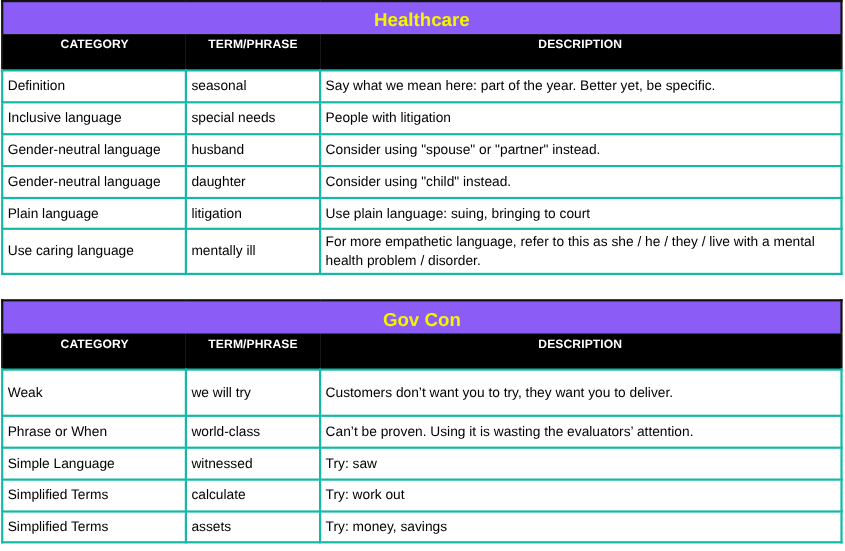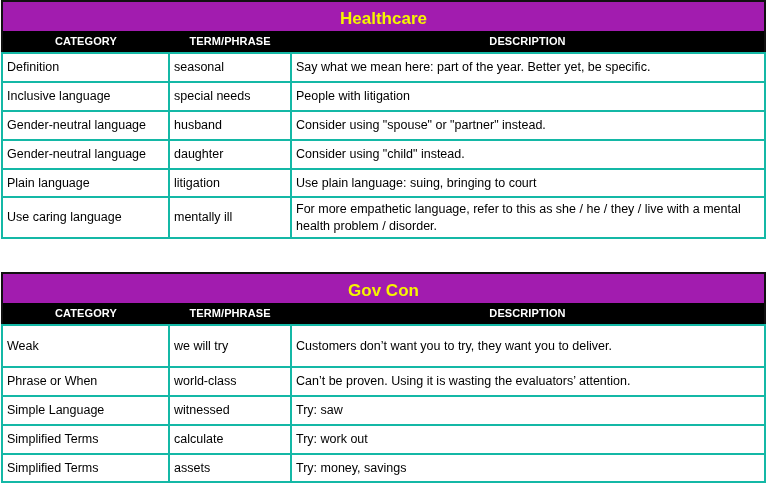--- a/index.html
+++ b/index.html
@@ -11,28 +11,28 @@
     .tbl {
       position: absolute; left: 1px; width: 765px;
       border-collapse: collapse; table-layout: fixed;
       border: 2px solid #111;
       border-bottom-color: #777;
     }
     .tbl col.c1 { width: 167px; }
     .tbl col.c2 { width: 122px; }
     .tbl col.c3 { width: auto; }
     .title-row td {
-      background: #a21caf; color: #f5f500;
+      background: #8b5cf6; color: #f5f500;
       font-weight: bold; font-size: 17px; text-align: center;
       padding: 5px 0 0 0; height: 24px; border: none;
     }
     .head-row th {
       background: #000; color: #fff;
       font-weight: bold; font-size: 11px; text-align: center;
-      padding: 2px 0 3px 0; height: 16px; border: none;
+      padding: 2px 0 14px 0; height: 16px; border: none;
       letter-spacing: 0.1px;
     }
     .data-row td {
       border: 2px solid #14b8a6;
       font-size: 12.5px; padding: 0 4px; line-height: 17px;
       vertical-align: middle; overflow: hidden;
     }
     .t1 { top: 0px; }
     .t2 { top: 272px; }
   </style>

